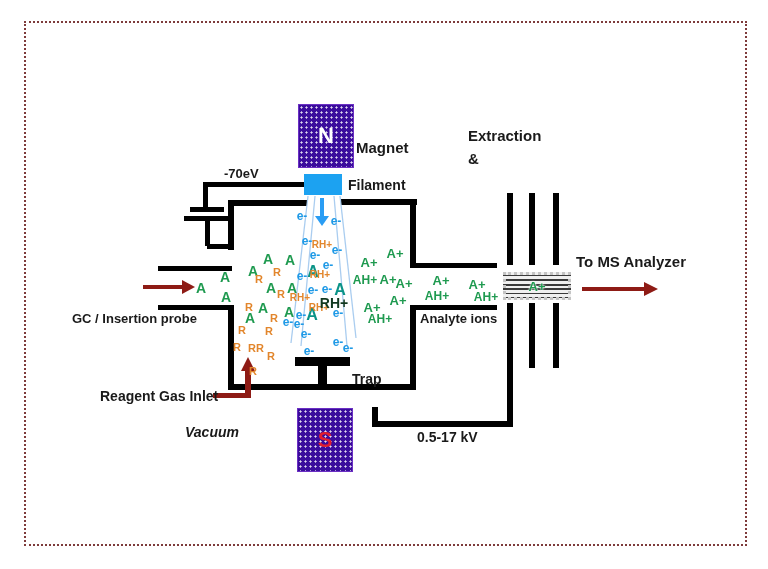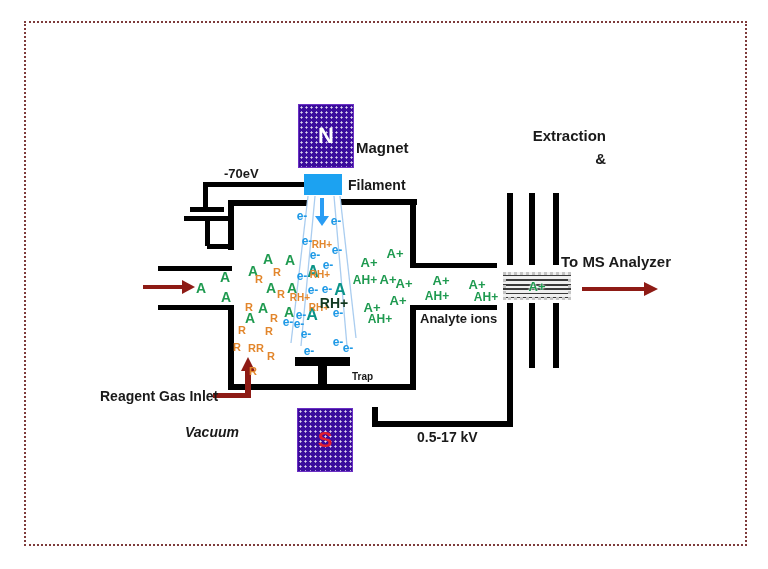--- a/index.html
+++ b/index.html
@@ -24,21 +24,21 @@
   .filamentbox{position:absolute;left:304px;top:174px;width:38px;height:21px;background:#1ca2f1;}
   .particle{position:absolute;font-weight:700;transform:translate(-50%,-50%);white-space:nowrap;line-height:1;}
   .gatebox{
     position:absolute;left:503px;top:272px;width:62px;height:22px;
     border:3px dotted #c4c4c4;
     background:repeating-linear-gradient(to bottom,#3a3a3a 0 1.5px,#f0f0f0 1.5px 4.5px);
     display:flex;align-items:center;justify-content:center;
   }
   .gateion{font-weight:700;font-size:13px;color:#1f9a50;text-shadow:0 0 2px #fff,0 0 2px #fff;}
   .tri{position:absolute;width:0;height:0;}
-  .centerblock{position:absolute;text-align:right;font-weight:700;color:#1a1a1a;}
+  .centerblock{position:absolute;text-align:left;font-weight:700;color:#1a1a1a;}
 </style>
 </head>
 <body>
 
 <div id="canvas">
 
   <div class="pageborder"></div>
 
   <svg style="position:absolute;left:0;top:0;z-index:2;" width="768" height="569">
     <line x1="308" y1="196" x2="291" y2="343" stroke="#aacdf0" stroke-width="1.3"></line>
@@ -107,28 +107,29 @@
 
   <div class="label" style="left:224px;top:166px;font-size:13px;">-70eV</div>
   <div class="label" style="left:348px;top:177px;font-size:14px;">Filament</div>
   <div class="label" style="left:356px;top:139px;font-size:15px;">Magnet</div>
 
   <div class="centerblock" style="left:468px;top:124px;width:138px;font-size:15px;line-height:23px;">
     <div>Extraction</div>
     <div>&amp;</div>
   </div>
 
-  <div class="label" style="left:561px;top:253px;font-size:15px;">To MS Analyzer</div>
+  <div class="label" style="left:576px;top:253px;font-size:15px;">To MS Analyzer</div>
   <div class="label" style="left:420px;top:311px;font-size:13px;">Analyte ions</div>
-  <div class="label" style="left:352px;top:371px;font-size:10px;">Trap</div>
+  <div class="label" style="left:352px;top:371px;font-size:14px;">Trap</div>
   <div class="label" style="left:417px;top:429px;font-size:14px;">0.5-17 kV</div>
   <div class="label" style="left:185px;top:424px;font-size:14px;font-style:italic;">Vacuum</div>
   <div class="label" style="left:100px;top:388px;font-size:14px;">Reagent Gas Inlet</div>
 
   <div class="centerblock" style="left:72px;top:310px;width:146px;font-size:13px;line-height:17px;">
+    <div>GC / Insertion probe</div>
   </div>
 
   <div id="scatter-layer" style="position:absolute;left:0;top:0;width:768px;height:569px;z-index:5;">
       <span class="particle" style="left: 268px; top: 259px; color: rgb(31, 154, 80); font-size: 14px;">A</span>
       <span class="particle" style="left: 290px; top: 260px; color: rgb(31, 154, 80); font-size: 14px;">A</span>
       <span class="particle" style="left: 253px; top: 271px; color: rgb(31, 154, 80); font-size: 14px;">A</span>
       <span class="particle" style="left: 225px; top: 277px; color: rgb(31, 154, 80); font-size: 14px;">A</span>
       <span class="particle" style="left: 201px; top: 288px; color: rgb(31, 154, 80); font-size: 14px;">A</span>
       <span class="particle" style="left: 271px; top: 288px; color: rgb(31, 154, 80); font-size: 14px;">A</span>
       <span class="particle" style="left: 292px; top: 288px; color: rgb(31, 154, 80); font-size: 14px;">A</span>

